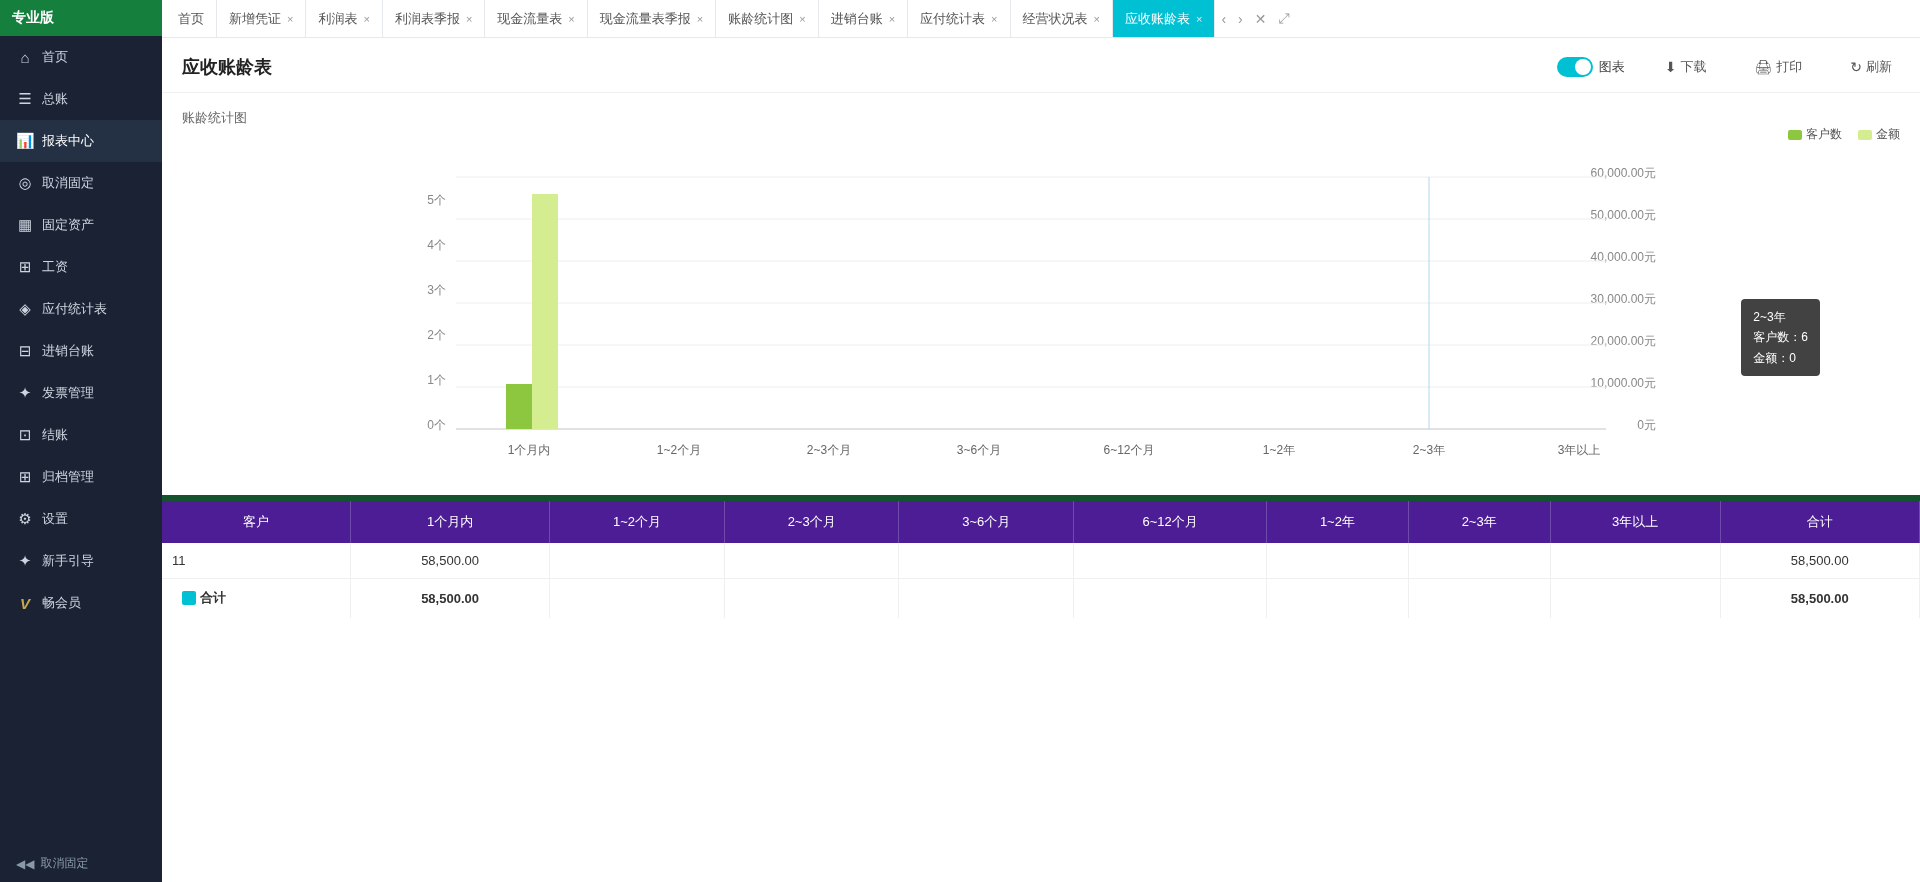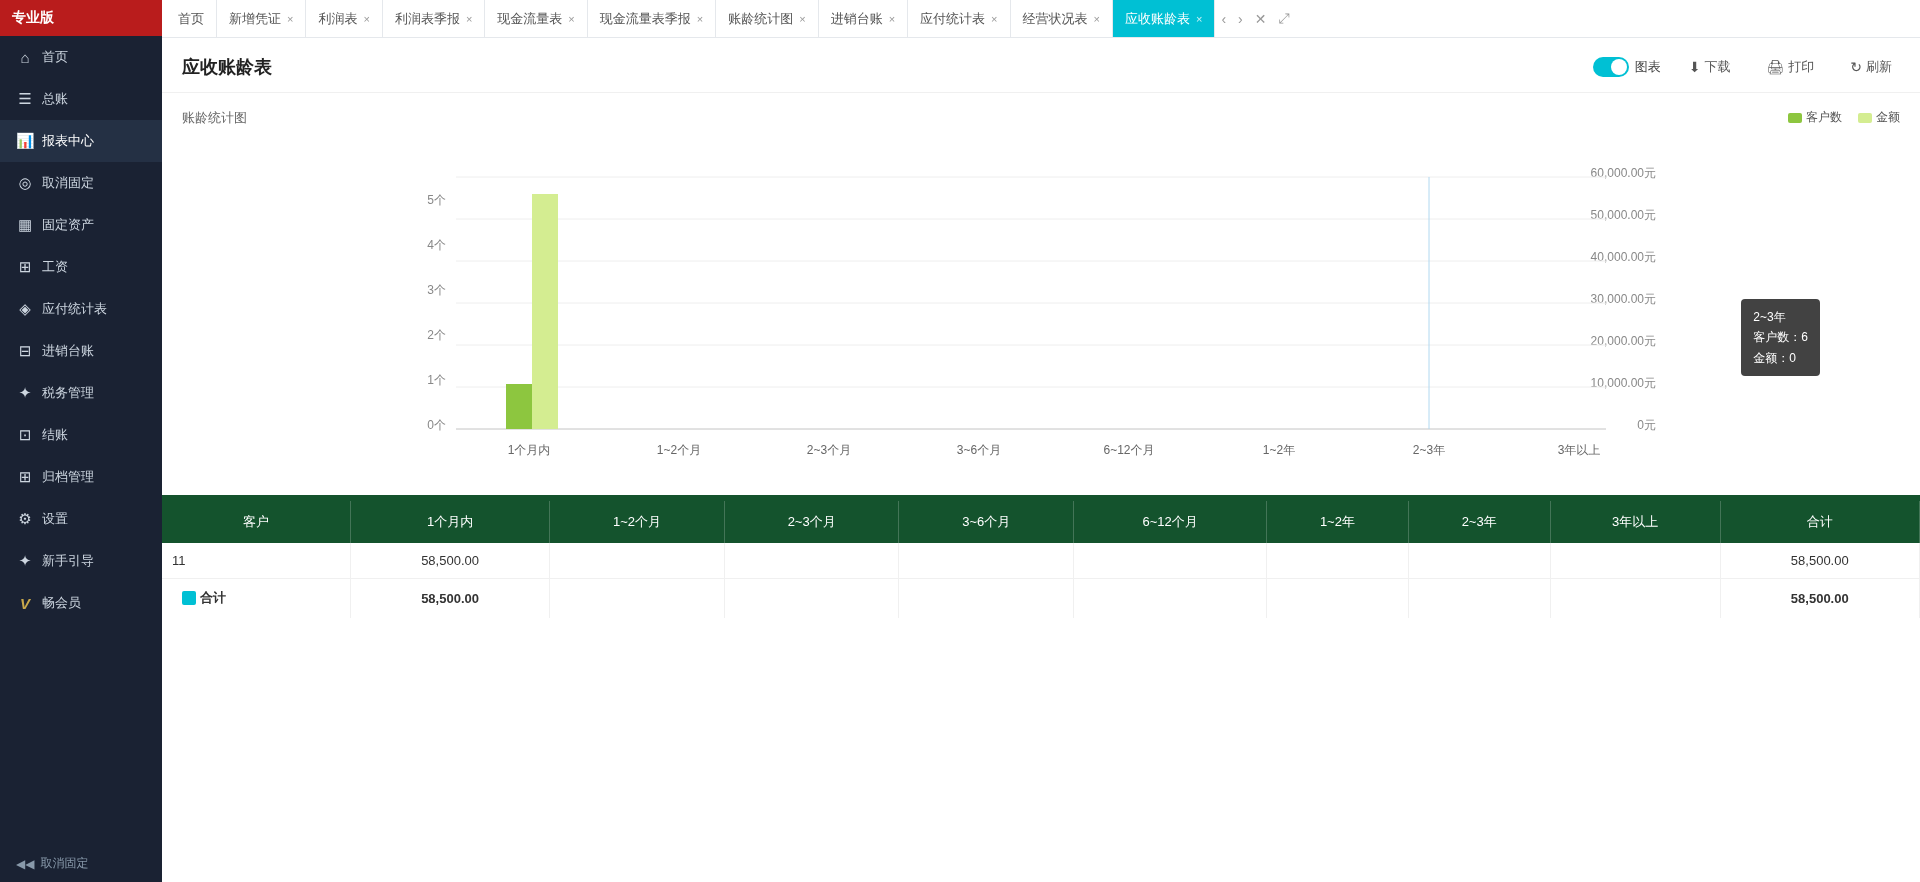--- a/index.html
+++ b/index.html
@@ -9,21 +9,21 @@
     .sidebar {
       width: 162px;
       background: #1a2233;
       color: #cdd6e0;
       display: flex;
       flex-direction: column;
       height: 100%;
       flex-shrink: 0;
     }
     .sidebar-logo {
-      background: #b91c1c;
+      background: #15803d;
       padding: 8px 12px;
       font-size: 14px;
       font-weight: bold;
       color: white;
       height: 36px;
       display: flex;
       align-items: center;
     }
     .sidebar-item {
       display: flex;
@@ -115,21 +115,21 @@
       border-bottom: 1px solid #f0f0f0;
     }
     .page-title {
       font-size: 18px;
       font-weight: bold;
       color: #222;
     }
     .page-actions {
       display: flex;
       align-items: center;
-      gap: 20px;
+      gap: 32px;
     }
     .toggle-switch {
       display: flex;
       align-items: center;
       gap: 6px;
     }
     .toggle-track {
       width: 36px;
       height: 20px;
       background: #00c0d4;
@@ -165,21 +165,21 @@
       border-bottom: 6px solid #14532d;
       position: relative;
     }
     .chart-title {
       font-size: 13px;
       color: #666;
       margin-bottom: 12px;
     }
     .chart-legend {
       position: absolute;
-      top: 16px;
+      top: 33px;
       right: 20px;
       display: flex;
       gap: 16px;
       align-items: center;
     }
     .legend-item {
       display: flex;
       align-items: center;
       gap: 4px;
       font-size: 12px;
@@ -213,21 +213,21 @@
       z-index: 10;
     }
 
     
     .data-table {
       width: 100%;
       border-collapse: collapse;
       font-size: 13px;
     }
     .data-table thead tr {
-      background: #14532d;
+      background: #4c1d95;
       color: white;
     }
     .data-table thead th {
       padding: 12px 10px;
       text-align: center;
       font-weight: normal;
       border-right: 1px solid rgba(255,255,255,0.2);
     }
     .data-table tbody tr {
       border-bottom: 1px solid #f0f0f0;
@@ -294,21 +294,21 @@
   <div class="sidebar-item">
     <span class="icon">◈</span>
     <span>应付统计表</span>
   </div>
   <div class="sidebar-item">
     <span class="icon">⊟</span>
     <span>进销台账</span>
   </div>
   <div class="sidebar-item">
     <span class="icon">✦</span>
-    <span>税务管理</span>
+    <span>发票管理</span>
   </div>
   <div class="sidebar-item">
     <span class="icon">⊡</span>
     <span>结账</span>
   </div>
   <div class="sidebar-item">
     <span class="icon">⊞</span>
     <span>归档管理</span>
   </div>
   <div class="sidebar-item">

